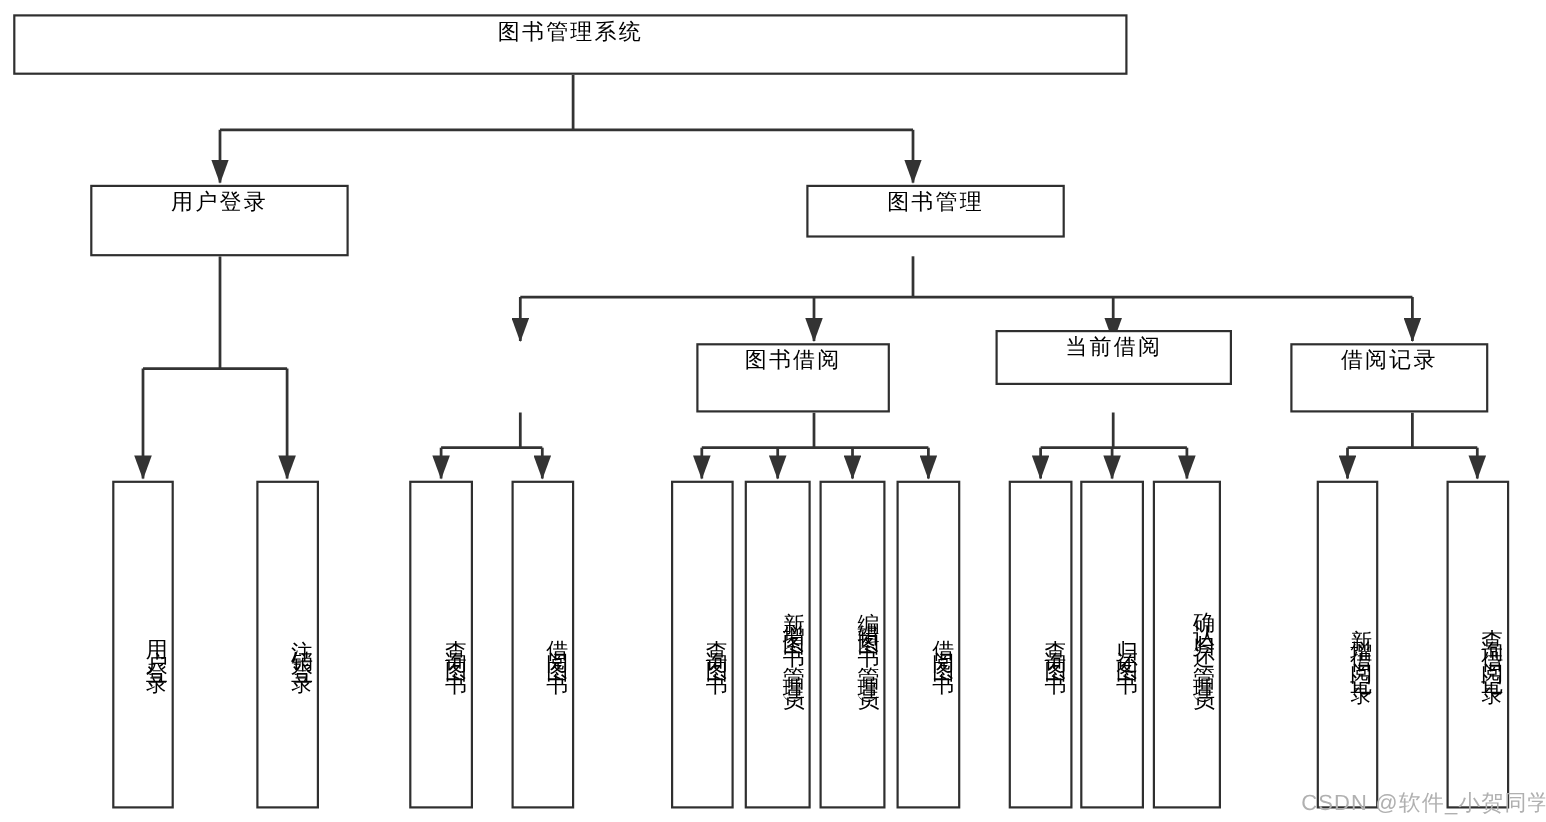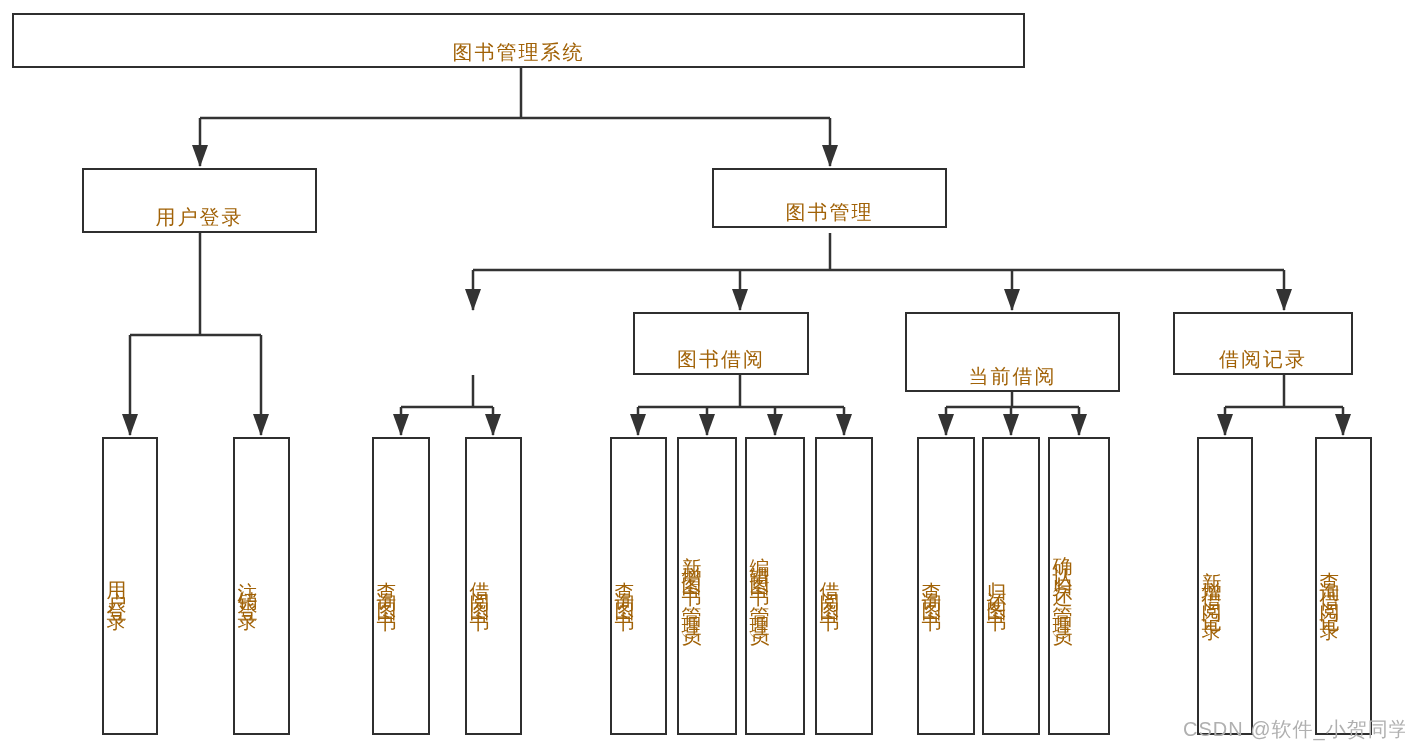--- a/index.html
+++ b/index.html
@@ -4,21 +4,21 @@
 <title>图书管理系统</title>
 <style>
   html,body{margin:0;padding:0;background:#ffffff;}
   .canvas{
     position:relative;width:1405px;height:747px;background:#ffffff;overflow:hidden;
     font-family:"Liberation Sans","DejaVu Sans",sans-serif;
   }
   svg.connectors{position:absolute;left:0;top:0;pointer-events:none;}
   .node{
     position:absolute;box-sizing:border-box;border:2.5px solid #2f2f2f;background:#ffffff;
-    display:flex;align-items:flex-end;justify-content:center;color:#a16207;
+    display:flex;align-items:flex-start;justify-content:center;color:#000000;
   }
   .node.h{font-size:20px;letter-spacing:2px;}
   .node.v{writing-mode:vertical-rl;font-size:20px;letter-spacing:10px;top:437px;height:298px;border-width:2px;}
   .lbl{white-space:nowrap;}
   .watermark{
     position:absolute;left:1183px;top:716px;z-index:5;
     font-size:20px;color:#b0b0b0;letter-spacing:1px;white-space:nowrap;
   }
 </style>
 </head>
@@ -81,28 +81,28 @@
     </g>
   </svg>
 
   <div class="node h" style="left:12px;top:13px;width:1013px;height:55px">
     <span class="lbl">图书管理系统</span>
   </div>
 
   <div class="node h" style="left:82px;top:168px;width:235px;height:65px">
     <span class="lbl">用户登录</span>
   </div>
-  <div class="node h" style="left:712px;top:168px;width:235px;height:60px">
+  <div class="node h" style="left:733px;top:168px;width:235px;height:48px">
     <span class="lbl">图书管理</span>
   </div>
 
   <div class="node h" style="left:633px;top:312px;width:176px;height:63px">
     <span class="lbl">图书借阅</span>
   </div>
-  <div class="node h" style="left:905px;top:312px;width:215px;height:80px">
+  <div class="node h" style="left:905px;top:300px;width:215px;height:50px">
     <span class="lbl">当前借阅</span>
   </div>
   <div class="node h" style="left:1173px;top:312px;width:180px;height:63px">
     <span class="lbl">借阅记录</span>
   </div>
 
   <div class="node v" style="left:102px;width:56px">
     <span class="lbl">用户登录</span>
   </div>
   <div class="node v" style="left:233px;width:57px">

